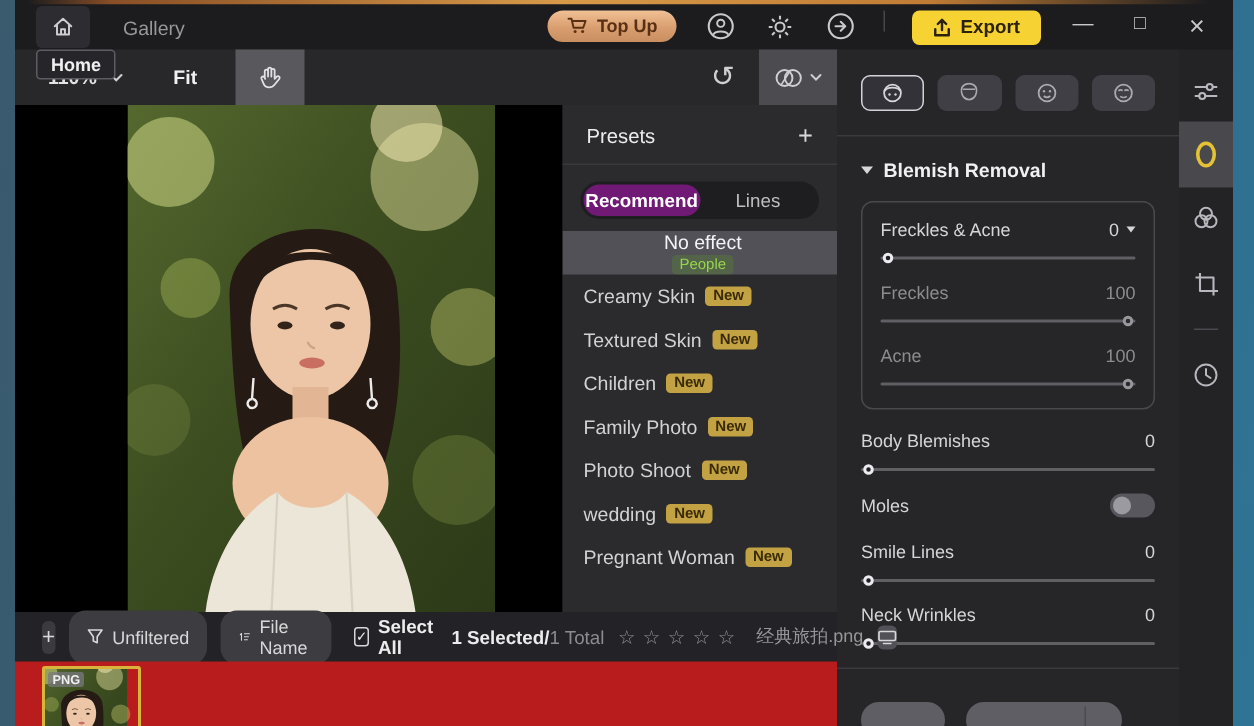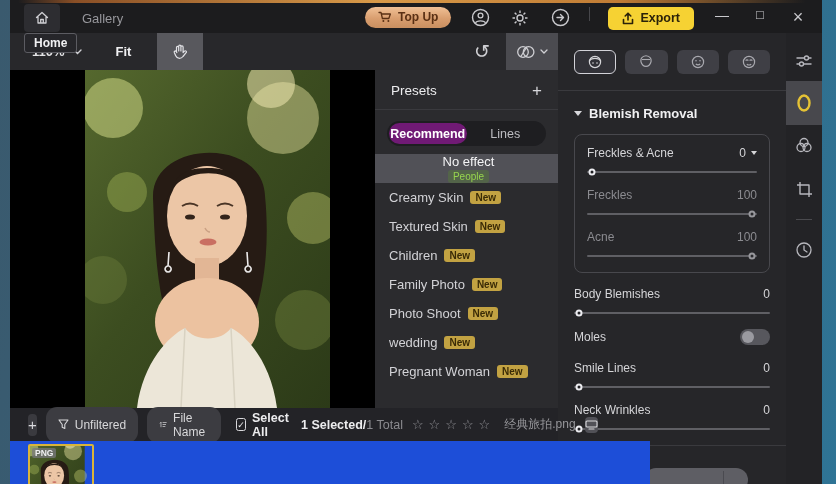--- a/index.html
+++ b/index.html
@@ -84,21 +84,21 @@
   .bb-pill{height:36px;border-radius:11px;background:#3c3c41;display:flex;align-items:center;gap:6px;padding:0 12px;font-size:12px;color:#d8d8da;}
   .bb-check{display:flex;align-items:center;gap:6px;margin-left:6px;font-size:12.5px;color:#ececee;font-weight:bold;}
   .cbox{width:13px;height:13px;border:1.5px solid #d8d8dc;border-radius:2.5px;display:flex;align-items:center;justify-content:center;font-size:9px;color:#ececee;}
   .bb-count{font-size:12.5px;color:#ececee;font-weight:bold;white-space:nowrap;}
   .bb-total{color:#8b8b90;font-weight:normal;}
   .stars{color:#8f8f94;font-size:13px;letter-spacing:5px;white-space:nowrap;}
   .bb-file{font-size:12px;color:#97979b;white-space:nowrap;}
   .mini-icon{width:21px;height:16px;border-radius:4px;background:#515157;display:flex;align-items:center;justify-content:center;}
   .mini-icon2{width:12px;height:18px;border-radius:3px;background:#515157;}
   
-  .filmstrip{position:absolute;left:0;top:441px;width:640px;height:43px;background:#1d4ed8;}
+  .filmstrip{position:absolute;left:0;top:441px;width:548px;height:43px;background:#b91c1c;}
   .thumb{position:absolute;left:18px;top:3px;width:66px;height:46px;border:2px solid #d9b43a;border-radius:2px;overflow:hidden;}
   .thumb svg{width:100%;height:84px;}
   .thumb-badge{position:absolute;left:2px;top:2px;background:rgba(120,120,125,.75);color:#f0f0f2;font-size:8.5px;padding:0 3px;border-radius:2px;font-weight:bold;}
 </style>
 </head>
 <body>
 
 <svg width="0" height="0" style="position:absolute">
   <defs>
     <linearGradient id="gbg" x1="0" y1="0" x2="1" y2="1">

